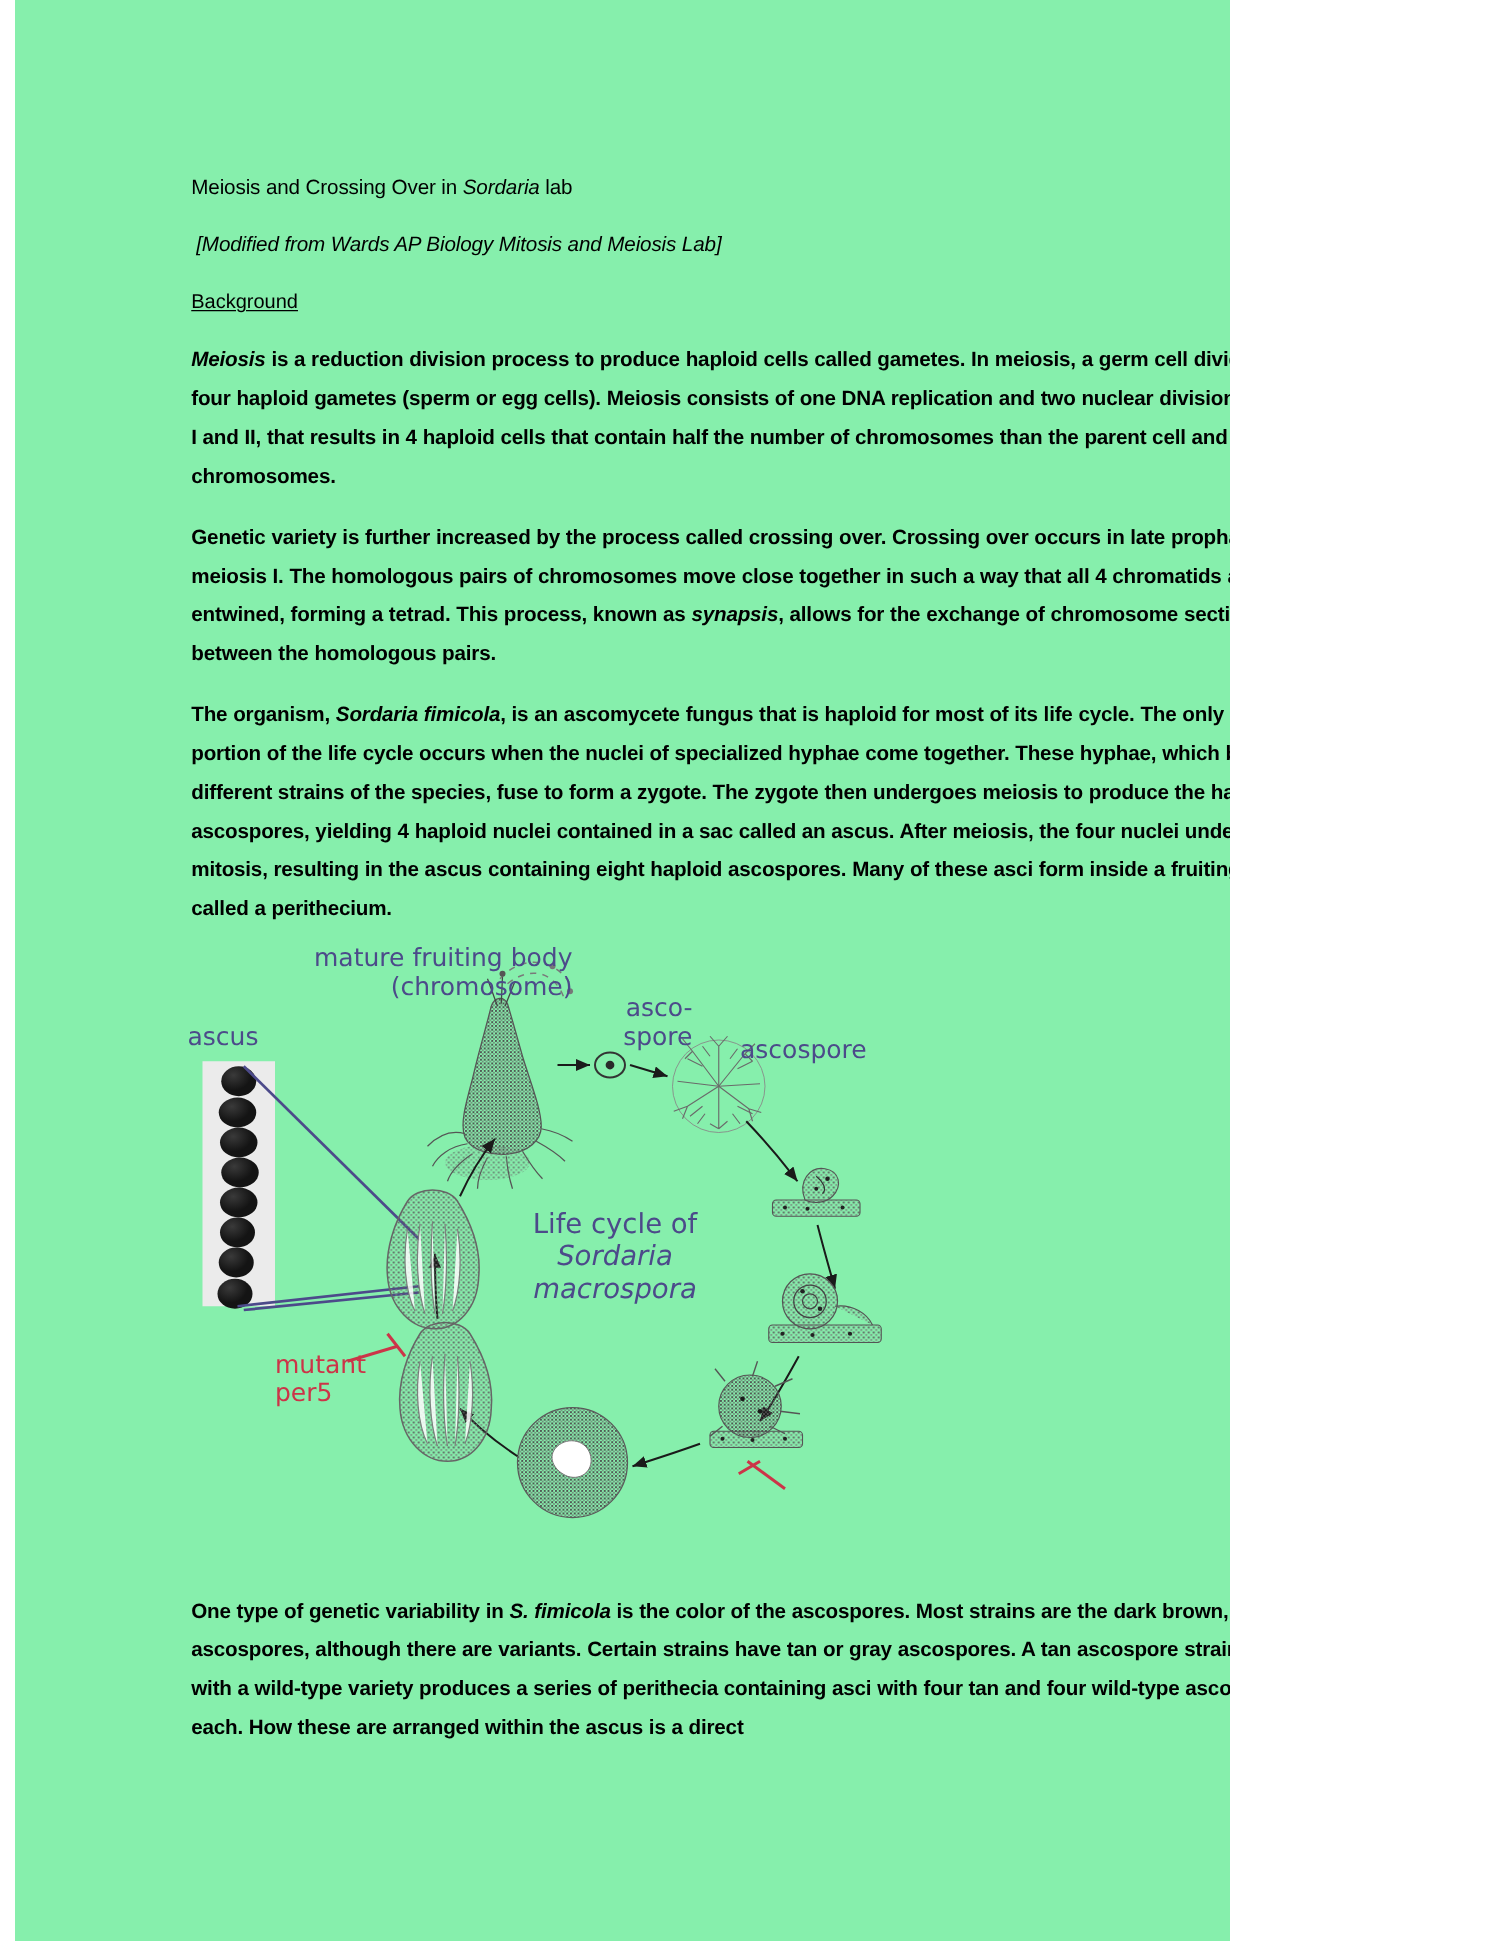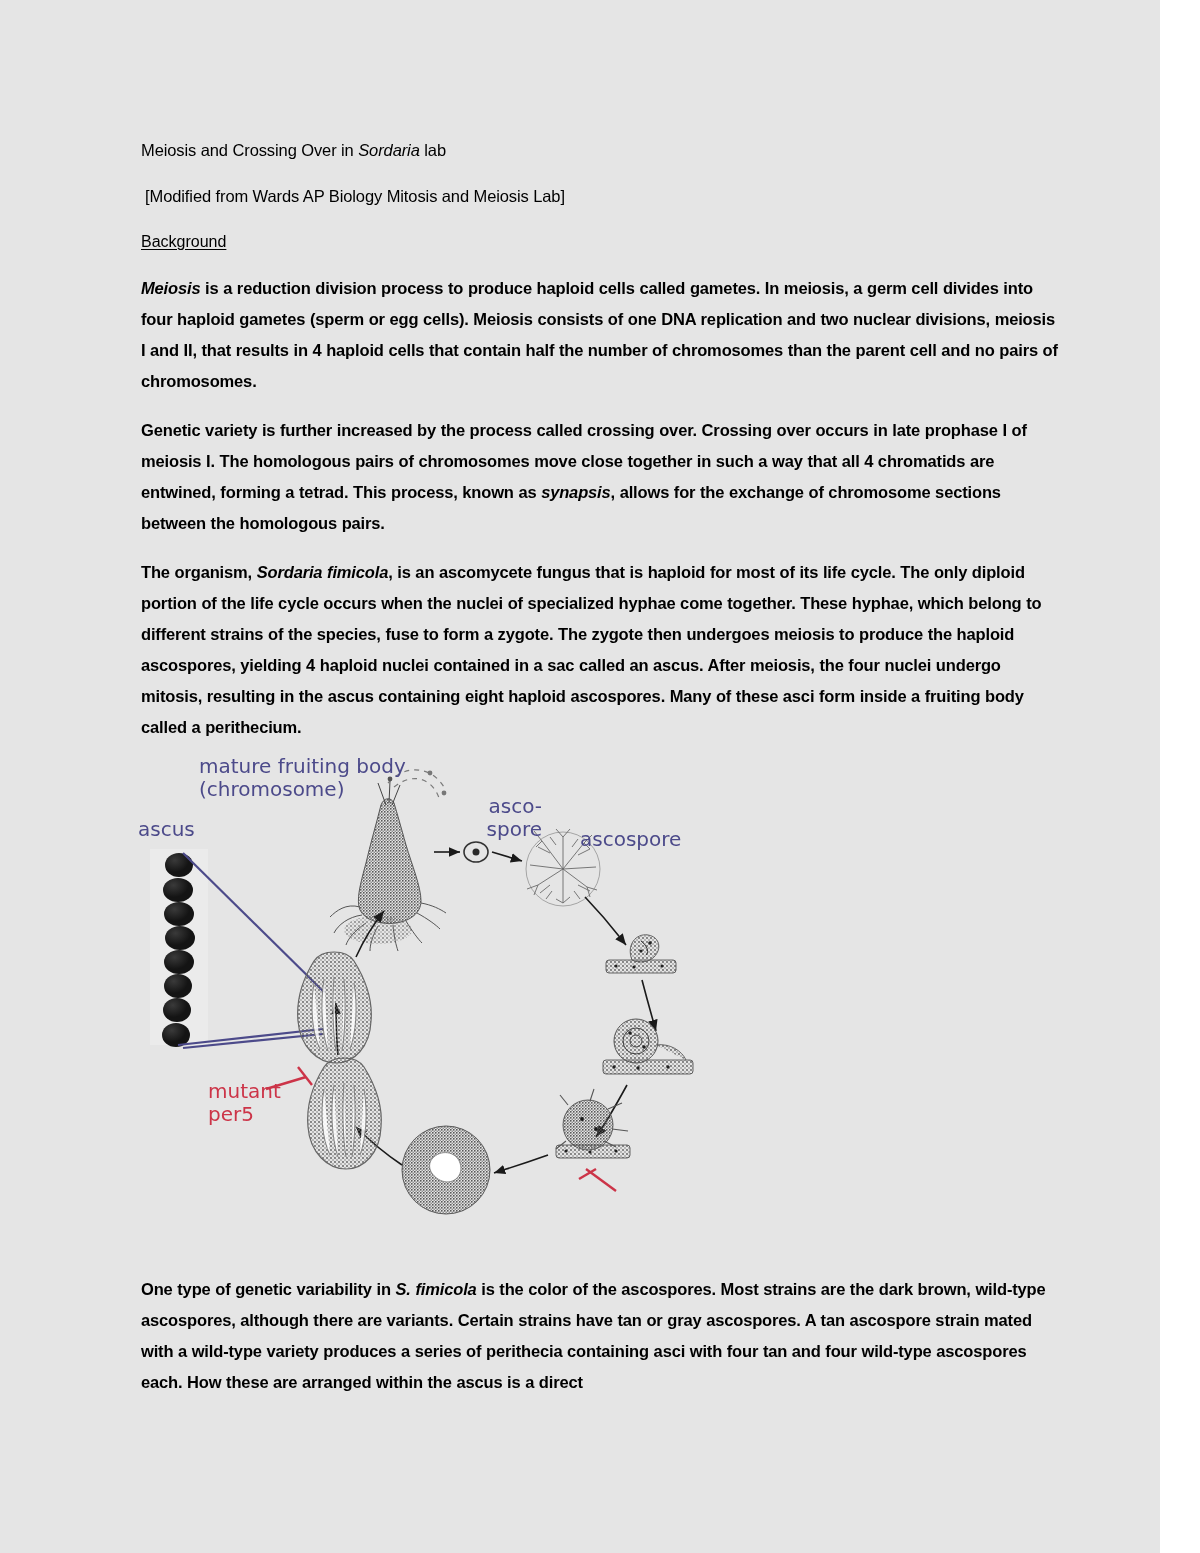--- a/index.html
+++ b/index.html
@@ -6,43 +6,45 @@
     margin: 0;
     padding: 0;
     background: #ffffff;
   }
   body {
     font-family: "Liberation Sans", sans-serif;
     color: #000000;
   }
   .page {
     position: relative;
-    width: 1160px;
+    width: 972px;
     height: 1553px;
-    background: #e5e5e5;
+    background: #86efac;
     overflow: hidden;
+    margin-left: 12px;
   }
   .content {
     position: absolute;
     left: 141px;
     top: 136px;
     width: 922px;
   }
   .line-title {
     font-size: 16.5px;
     line-height: 28px;
     letter-spacing: -0.1px;
     margin-bottom: 18px;
   }
   .line-sub {
     font-size: 16.5px;
     line-height: 28px;
     letter-spacing: -0.1px;
     margin-bottom: 18px;
     padding-left: 4px;
+    font-style: italic;
   }
   .heading {
     font-size: 16px;
     line-height: 28px;
     margin-bottom: 17px;
   }
   .heading span.u {
     text-decoration: underline;
     text-underline-offset: 2px;
   }
@@ -73,21 +75,21 @@
     font-size: 20px;
     line-height: 23px;
     font-family: "DejaVu Sans", sans-serif;
     white-space: nowrap;
   }
   .fig-label.red {
     color: #cc3448;
   }
   .fig-label .it { font-style: italic; }
 
-  .lbl-mature   { left: 61px;  top: 10px;  text-align: left; width: 230px; }
+  .lbl-mature   { left: 78px;  top: 10px;  text-align: right; width: 230px; }
   .lbl-ascus    { left: 0px;   top: 73px; }
   .lbl-ascospore{ left: 330px; top: 50px;  text-align: right; width: 74px; }
   .lbl-mycelium { left: 442px; top: 83px; }
   .lbl-lifecyc  { left: 252px; top: 222px; text-align: center; width: 180px; }
   .lbl-mutant   { left: 70px;  top: 335px; }
   .lbl-young    { left: 232px; top: 458px; text-align: center; width: 206px; }
   .lbl-mutants  { left: 452px; top: 420px; }
 
   .para-after {
     position: absolute;
@@ -317,20 +319,25 @@
 
     <div class="fig-label lbl-ascus">ascus</div>
 
     <div class="fig-label lbl-ascospore">
       <span>asco-</span><br>
       <span>spore</span>
     </div>
 
     <div class="fig-label lbl-mycelium">ascospore</div>
 
+    <div class="fig-label lbl-lifecyc" style="font-size:22px; line-height:26px;">
+      <span>Life cycle of</span><br>
+      <span class="it">Sordaria</span><br>
+      <span class="it">macrospora</span>
+    </div>
 
     <div class="fig-label red lbl-mutant">
       <span>mutant</span><br>
       <span>per5</span>
     </div>
 
 
   </div>
 
   <div class="para-after">

